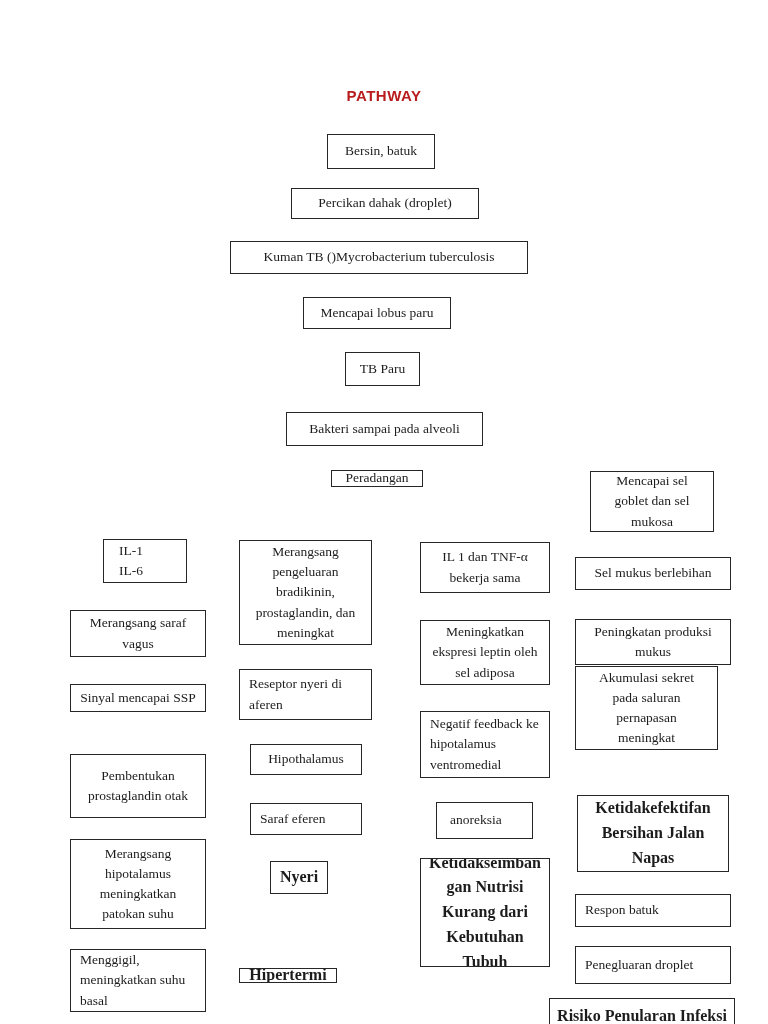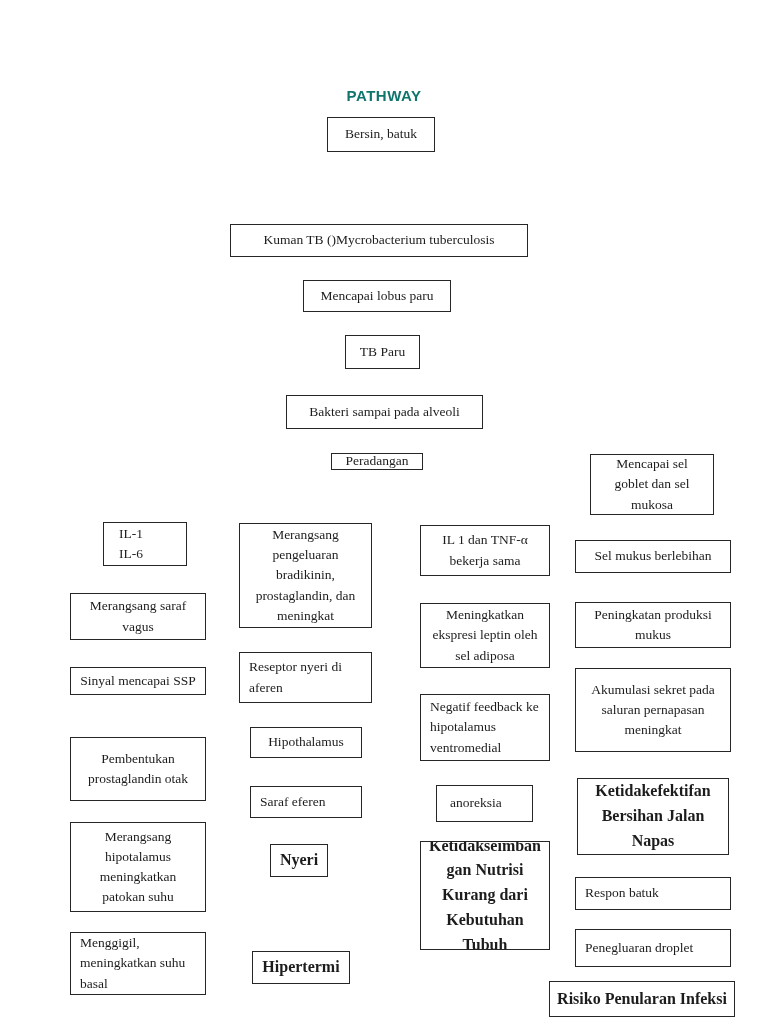--- a/index.html
+++ b/index.html
@@ -3,28 +3,28 @@
 <meta charset="utf-8">
 <style>
   html,body{margin:0;padding:0;background:#ffffff;}
   .page{
     position:relative;width:768px;height:1024px;background:#ffffff;
     font-family:"Liberation Serif","DejaVu Serif",serif;color:#1c1c1c;overflow:hidden;
   }
   .title{
     position:absolute;top:87px;left:0;width:768px;text-align:center;
     font-family:"Liberation Sans","DejaVu Sans",sans-serif;
-    font-weight:bold;font-size:15px;letter-spacing:0.5px;color:#0f766e;
+    font-weight:bold;font-size:15px;letter-spacing:0.5px;color:#b91c1c;
   }
   .node{
     position:absolute;box-sizing:border-box;background:#fff;
     border:1.5px solid #262626;
     display:flex;align-items:center;justify-content:center;
     text-align:center;font-size:13.5px;line-height:1.5;
-    padding:2px 7px;white-space:pre-line;overflow:hidden;
+    padding:2px 7px;white-space:pre-line;overflow:hidden;margin-top:17px;
   }
   .left{justify-content:flex-start;text-align:left;padding-left:9px;}
   .bold{font-weight:bold;font-size:16px;line-height:1.55;word-break:break-word;}
   
   .n1{left:327px;top:117px;width:108px;height:35px}
   .n2{left:291px;top:171px;width:188px;height:31px}
   .n3{left:230px;top:224px;width:298px;height:33px}
   .n4{left:303px;top:280px;width:148px;height:32px}
   .n5{left:345px;top:335px;width:75px;height:34px}
   .n6{left:286px;top:395px;width:197px;height:34px}
@@ -36,44 +36,45 @@
   .n11{left:70px;top:667px;width:136px;height:28px}
   .n12{left:70px;top:737px;width:136px;height:64px}
   .n13{left:70px;top:822px;width:136px;height:90px}
   .n14{left:70px;top:932px;width:136px;height:63px}
   
   .n15{left:239px;top:523px;width:133px;height:105px}
   .n16{left:239px;top:652px;width:133px;height:51px}
   .n17{left:250px;top:727px;width:112px;height:31px}
   .n18{left:250px;top:786px;width:112px;height:32px}
   .n19{left:270px;top:844px;width:58px;height:33px}
-  .n20{left:252px;top:951px;width:98px;height:33px}
+  .n20{left:239px;top:951px;width:98px;height:15px}
   
   .n21{left:420px;top:525px;width:130px;height:51px}
   .n22{left:420px;top:603px;width:130px;height:65px}
   .n23{left:420px;top:694px;width:130px;height:67px}
   .n24{left:436px;top:785px;width:97px;height:37px;padding-left:13px}
   .n25{left:420px;top:841px;width:130px;height:109px}
   
   .n26{left:590px;top:454px;width:124px;height:61px}
   .n27{left:575px;top:540px;width:156px;height:33px}
   .n28{left:575px;top:602px;width:156px;height:46px}
-  .n29{left:575px;top:668px;width:156px;height:84px;padding:2px 12px}
+  .n29{left:575px;top:649px;width:143px;height:84px;padding:2px 12px}
   .n30{left:577px;top:778px;width:152px;height:77px}
   .n31{left:575px;top:877px;width:156px;height:33px}
   .n32{left:575px;top:929px;width:156px;height:38px}
   .n33{left:549px;top:981px;width:186px;height:36px}
 </style>
 </head>
 <body>
 
 <main class="page">
   <div class="title">PATHWAY</div>
 
   <div class="node n1">Bersin, batuk</div>
+  <div class="node n2">Percikan dahak (droplet)</div>
   <div class="node n3">Kuman TB ()Mycrobacterium tuberculosis</div>
   <div class="node n4">Mencapai lobus paru</div>
   <div class="node n5">TB Paru</div>
   <div class="node n6">Bakteri sampai pada alveoli</div>
   <div class="node n7">Peradangan</div>
 
   <div class="node n9 left">IL-1
 IL-6</div>
   <div class="node n10">Merangsang saraf vagus</div>
   <div class="node n11">Sinyal mencapai SSP</div>

